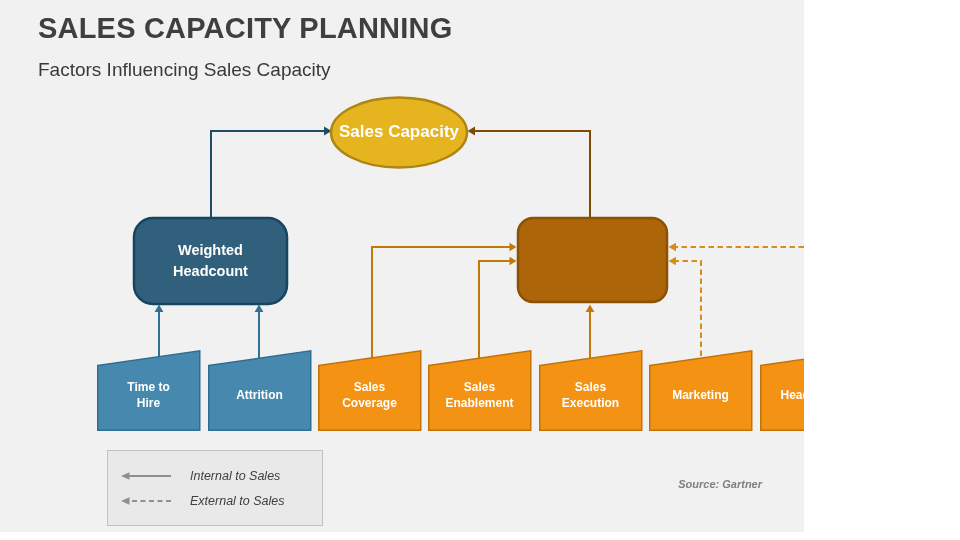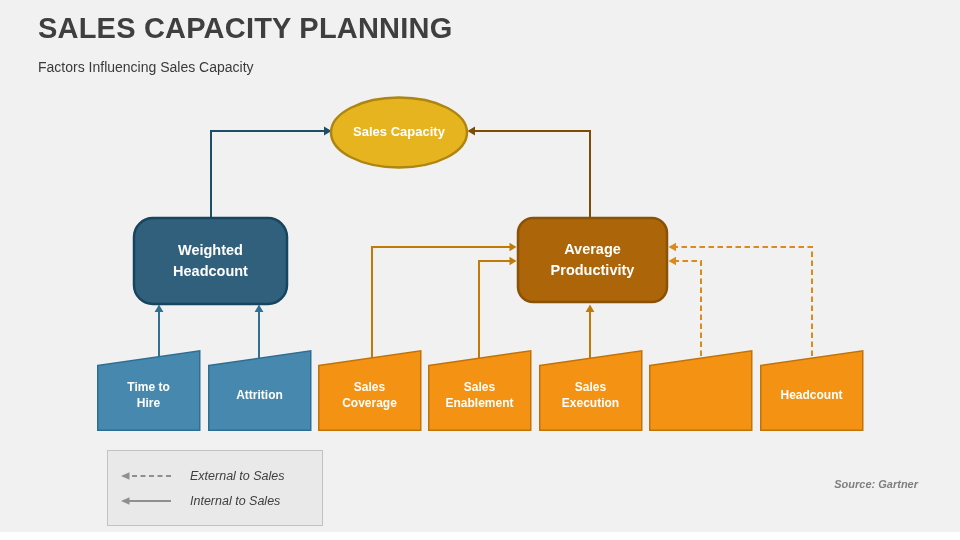--- a/index.html
+++ b/index.html
@@ -1,55 +1,55 @@
 <!DOCTYPE html>
 <html><head>
 <meta charset="utf-8">
 <style>
   * { margin: 0; padding: 0; box-sizing: border-box; }
   html, body { background: #ffffff; }
   body { font-family: "Liberation Sans", sans-serif; }
 
   .slide {
     position: relative;
-    width: 960px;
+    width: 804px;
     height: 540px;
     background: #F1F1F2;
     overflow: hidden;
   }
 
   .page-title {
     position: absolute;
     left: 38px; top: 12px;
     font-size: 29px;
     font-weight: 700;
     color: #3F3F3F;
     letter-spacing: 0.2px;
   }
   .page-subtitle {
     position: absolute;
     left: 38px; top: 59px;
-    font-size: 14px;
+    font-size: 19px;
     font-weight: 400;
     color: #3A3A3A;
   }
 
   .diagram-svg { position: absolute; left: 0; top: 0; }
 
   .label {
     position: absolute;
     display: flex;
     align-items: center;
     justify-content: center;
     text-align: center;
     color: #FFFFFF;
     font-weight: 700;
     white-space: pre-line;
   }
-  .root-label   { left: 330px; top:  97px; width: 138px; height: 71px; font-size: 13px; line-height: 1.3; }
+  .root-label   { left: 330px; top:  97px; width: 138px; height: 71px; font-size: 17px; line-height: 1.3; }
   .group-label  { font-size: 14.5px; line-height: 1.45; border-radius: 20px; }
   .wh-label     { left: 133px; top: 217px; width: 155px; height: 88px; }
   .ap-label     { left: 517px; top: 217px; width: 151px; height: 86px; }
   .factor-label { top: 351px; width: 103px; height: 79px; font-size: 12px; line-height: 1.3; padding-top: 10px; }
 
   .legend {
     position: absolute;
     left: 107px; top: 450px;
     width: 216px; height: 76px;
     background: #E9E9EA;
@@ -156,47 +156,46 @@
       <polygon stroke-width="1.5" points="428.75,365.5 530.75,350.75 530.75,430.25 428.75,430.25" fill="#F39213" stroke="#C17307"></polygon>
       <polygon stroke-width="1.5" points="539.75,365.5 641.75,350.75 641.75,430.25 539.75,430.25" fill="#F39213" stroke="#C17307"></polygon>
       <polygon stroke-width="1.5" points="649.75,365.5 751.75,350.75 751.75,430.25 649.75,430.25" fill="#F39213" stroke="#C17307"></polygon>
       <polygon stroke-width="1.5" points="760.75,365.5 862.75,350.75 862.75,430.25 760.75,430.25" fill="#F39213" stroke="#C17307"></polygon>
     </g>
   </svg>
 
   <div class="label root-label">Sales Capacity</div>
   <div class="label group-label wh-label">Weighted
 Headcount</div>
-  <div class="label group-label ap-label">Average
-Productivity</div>
 
   <div class="label factor-label" style="left:208px">Attrition</div>
   <div class="label factor-label" style="left:97px">Time to
 Hire</div>
   <div class="label factor-label" style="left:318px">Sales
 Coverage</div>
   <div class="label factor-label" style="left:428px">Sales
 Enablement</div>
   <div class="label factor-label" style="left:539px">Sales
 Execution</div>
+  <div class="label factor-label" style="left:649px">Marketing</div>
   <div class="label factor-label" style="left:760px">Headcount</div>
 
   <div class="legend">
+    <div class="legend-row">
+      <svg width="56" height="12" viewBox="0 0 56 12">
+        <line x1="53" y1="6" x2="10" y2="6" stroke-width="1.8" stroke="#8F8F8F"></line>
+        <polygon points="3,6 11.5,2.2 11.5,9.8" fill="#8F8F8F"></polygon>
+      </svg>
+      <span class="legend-text">Internal to Sales</span>
+    </div>
     <div class="legend-row">
       <svg width="56" height="12" viewBox="0 0 56 12">
         <line x1="53" y1="6" x2="10" y2="6" stroke-width="1.8" stroke-dasharray="5 3.5" stroke="#8F8F8F"></line>
         <polygon points="3,6 11.5,2.2 11.5,9.8" fill="#8F8F8F"></polygon>
       </svg>
       <span class="legend-text">External to Sales</span>
     </div>
-    <div class="legend-row">
-      <svg width="56" height="12" viewBox="0 0 56 12">
-        <line x1="53" y1="6" x2="10" y2="6" stroke-width="1.8" stroke="#8F8F8F"></line>
-        <polygon points="3,6 11.5,2.2 11.5,9.8" fill="#8F8F8F"></polygon>
-      </svg>
-      <span class="legend-text">Internal to Sales</span>
-    </div>
   </div>
 
   <div class="source-note">Source: Gartner</div>
 
   <div class="page-margin-bottom"></div>
 </div>
 
 </body></html>

